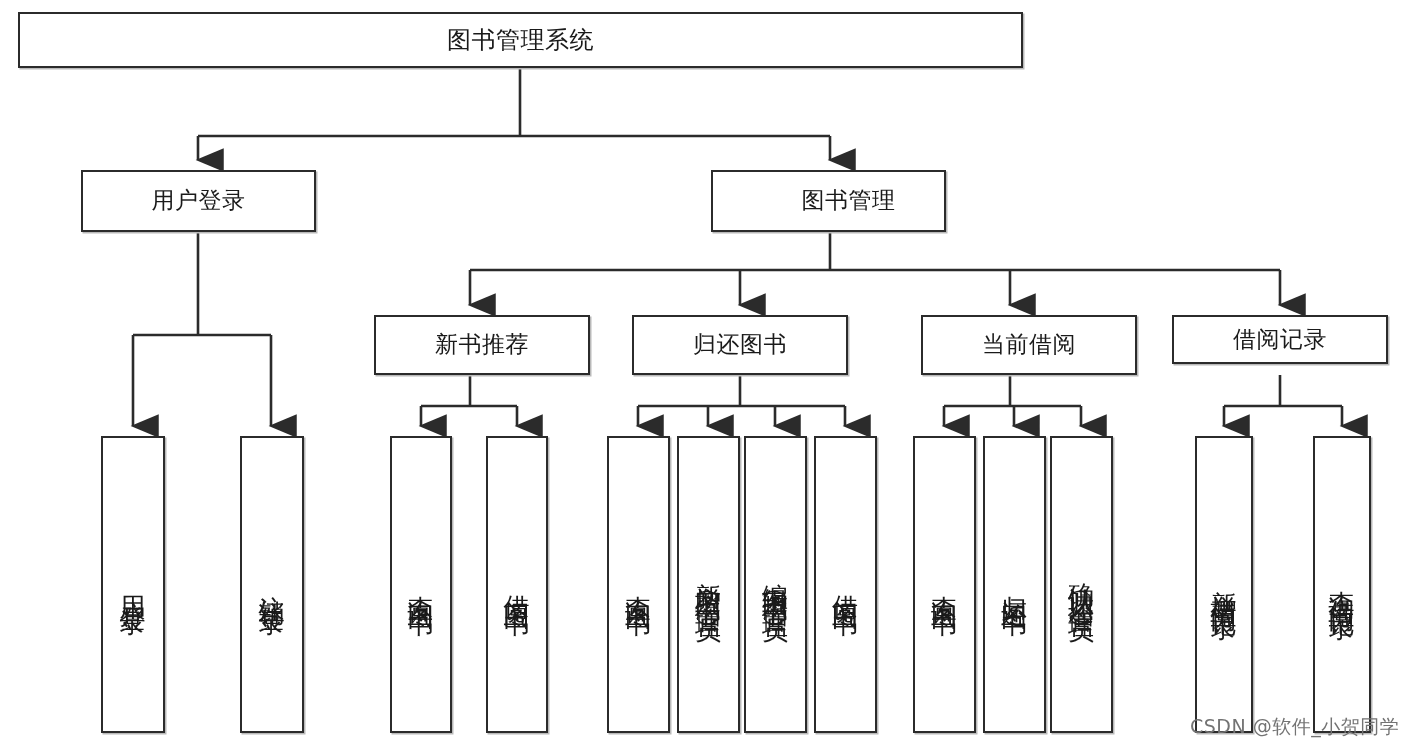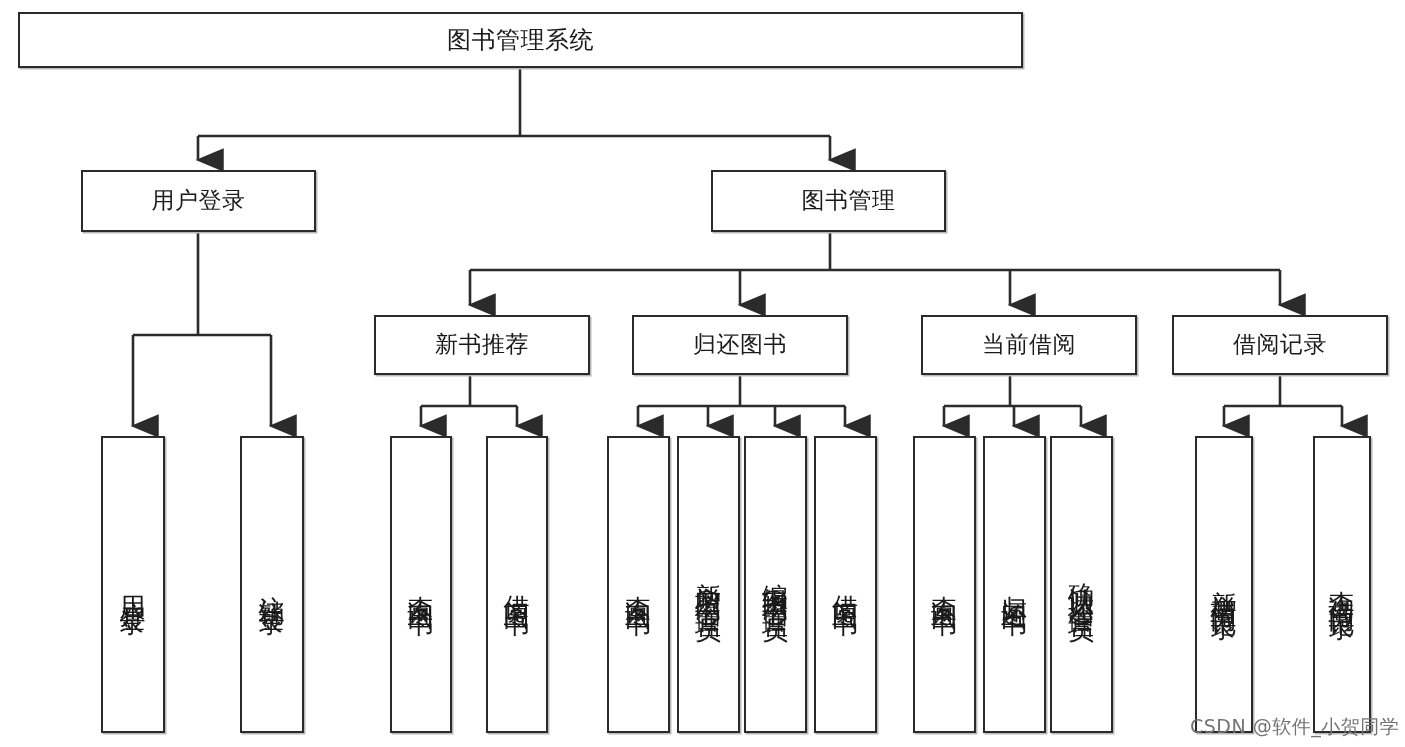--- a/index.html
+++ b/index.html
@@ -140,21 +140,21 @@
 
   <div class="node horizontal" style="left:362px; top:315px; width:216px; height:60px;margin-left:12px;">
     <span class="label">新书推荐</span>
   </div>
   <div class="node horizontal" style="left:632px; top:315px; width:216px; height:60px;">
     <span class="label">归还图书</span>
   </div>
   <div class="node horizontal" style="left:902px; top:315px; width:216px; height:60px;margin-left:19px;">
     <span class="label">当前借阅</span>
   </div>
-  <div class="node horizontal" style="left:1172px; top:315px; width:216px; height:60px;">
+  <div class="node horizontal" style="left:1172px; top:315px; width:216px; height:49px;">
     <span class="label">借阅记录</span>
   </div>
 
   <div class="node vertical" style="left:101px; top:436px; width:64px; height:297px;">
     <span class="label">用户登录</span>
   </div>
   <div class="node vertical" style="left:240px; top:436px; width:64px; height:297px;">
     <span class="label">注销登录</span>
   </div>
 

